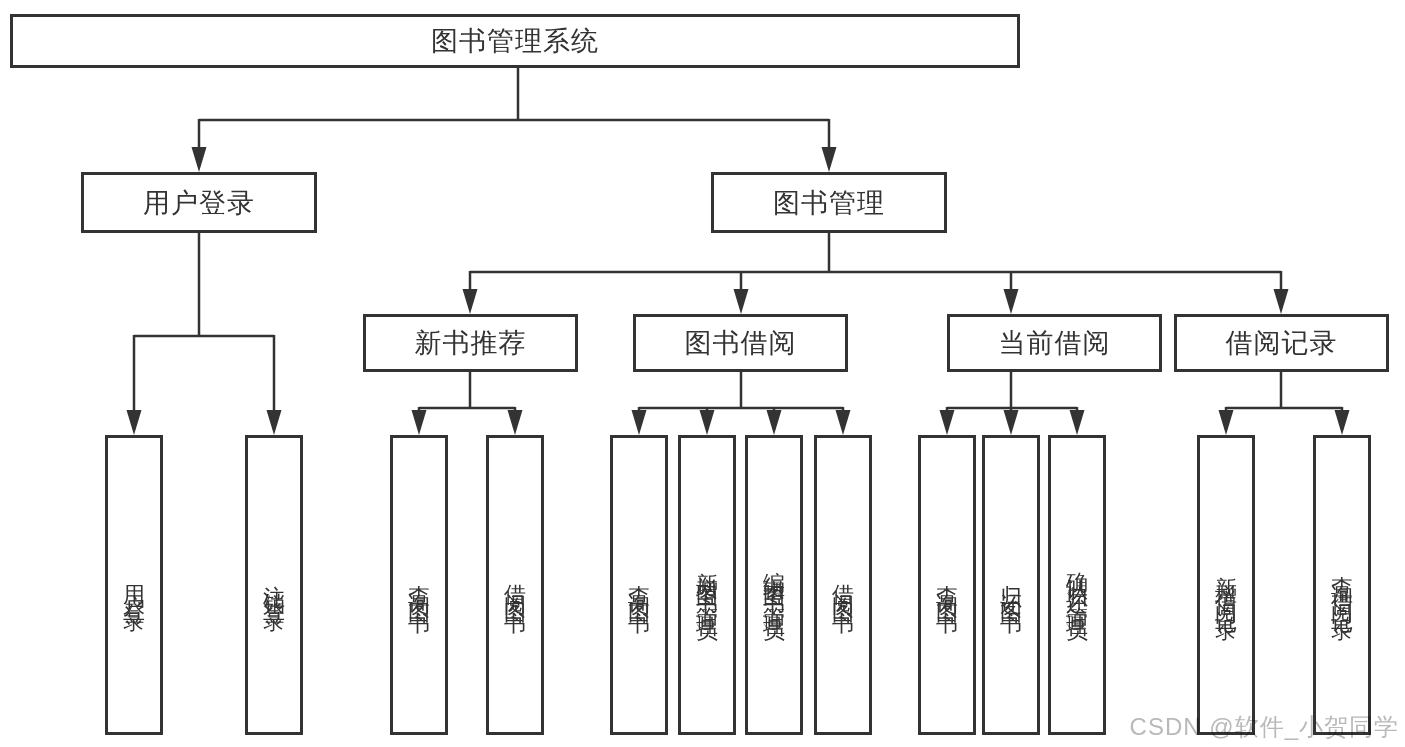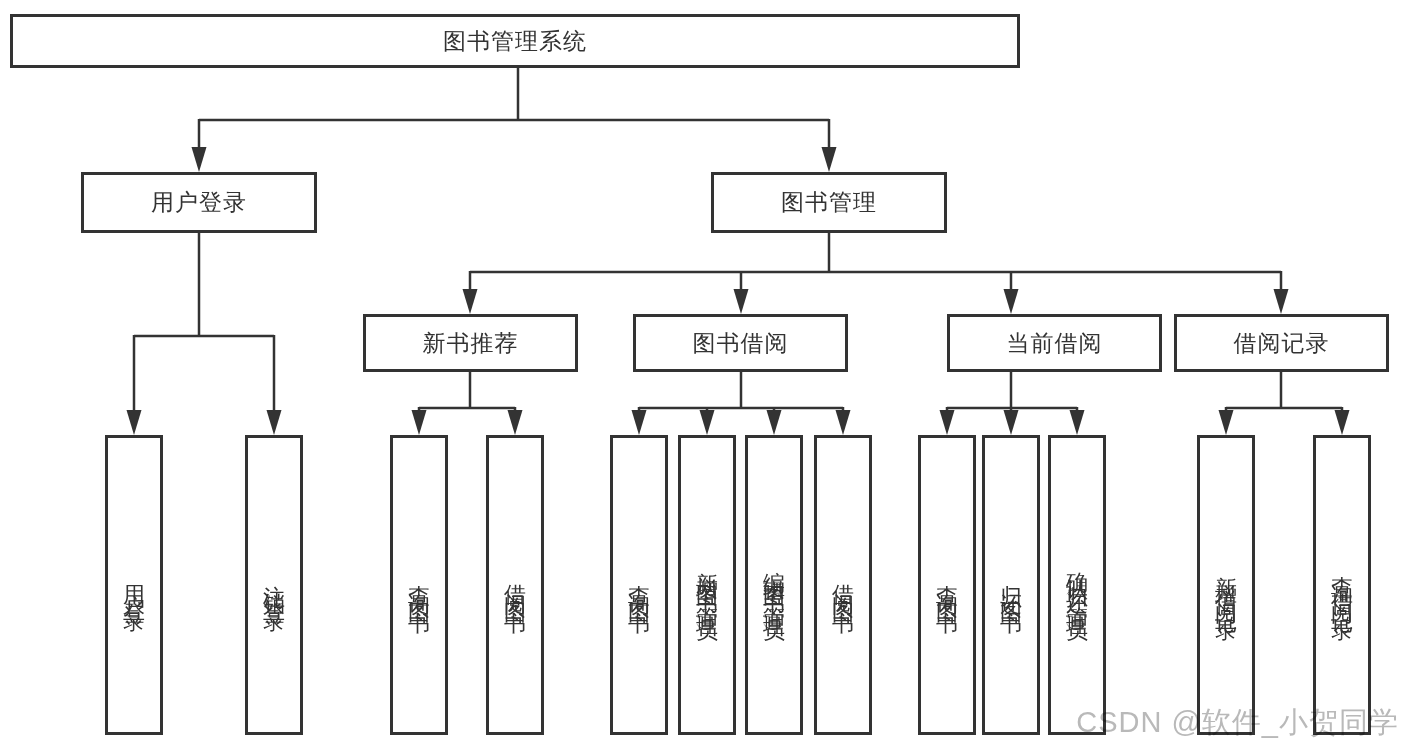--- a/index.html
+++ b/index.html
@@ -21,41 +21,41 @@
     box-sizing: border-box;
     background: #ffffff;
     border: 3px solid #333333;
     display: flex;
     align-items: center;
     justify-content: center;
     z-index: 1;
   }
   .node .lbl {
     color: #333333;
-    font-size: 23px;
+    font-size: 27px;
     letter-spacing: 1px;
     white-space: nowrap;
   }
   .leaf .lbl {
     writing-mode: vertical-rl;
     text-orientation: mixed;
     font-size: 22px;
     letter-spacing: 9px;
     line-height: 1;
     white-space: nowrap;
   }
   .leaf.dense .lbl { letter-spacing: 7px; }
   #watermark {
     position: absolute;
     right: 6px;
     bottom: 4px;
     z-index: 2;
     color: #b9b9b9;
     mix-blend-mode: multiply;
-    font-size: 29px;
+    font-size: 24px;
     letter-spacing: 1px;
     white-space: nowrap;
     margin-top: 41px;
   }
 </style>
 </head>
 <body>
 
 <div id="stage">
 

